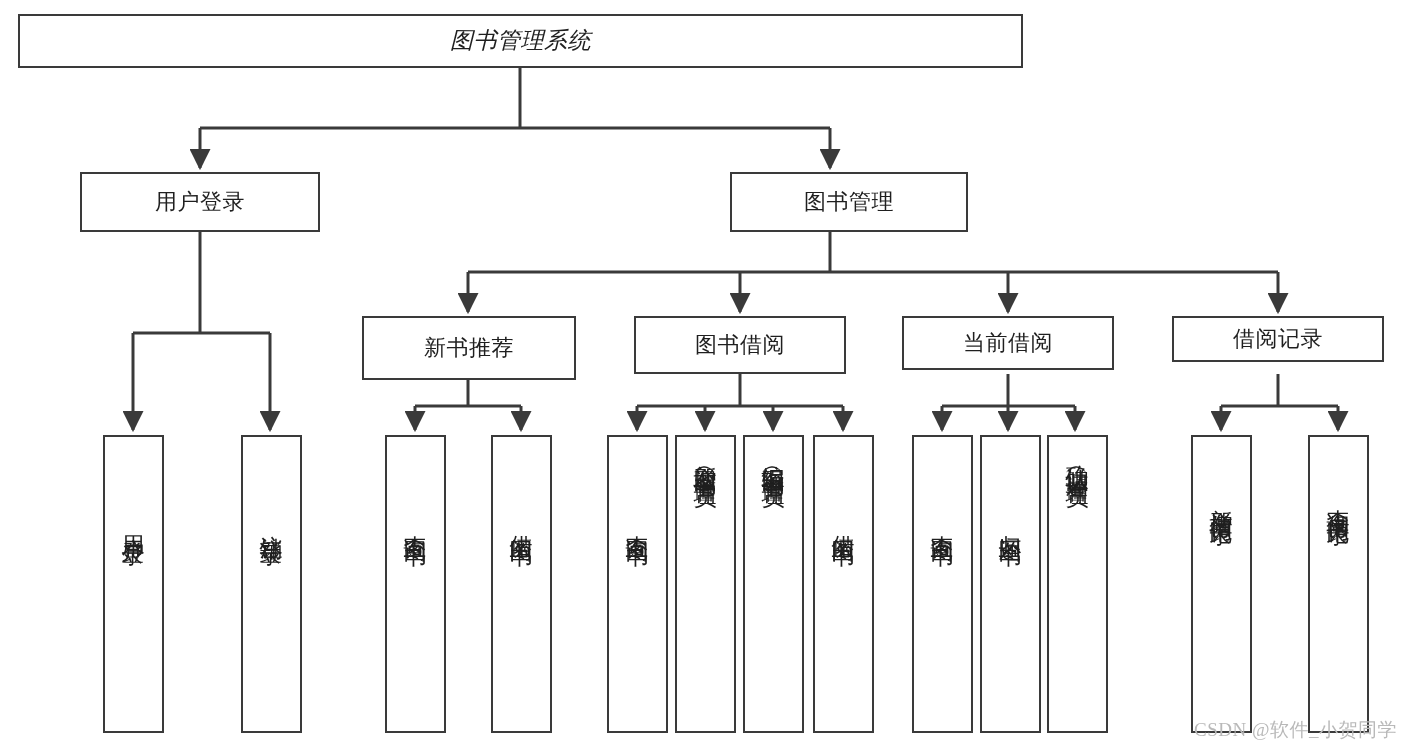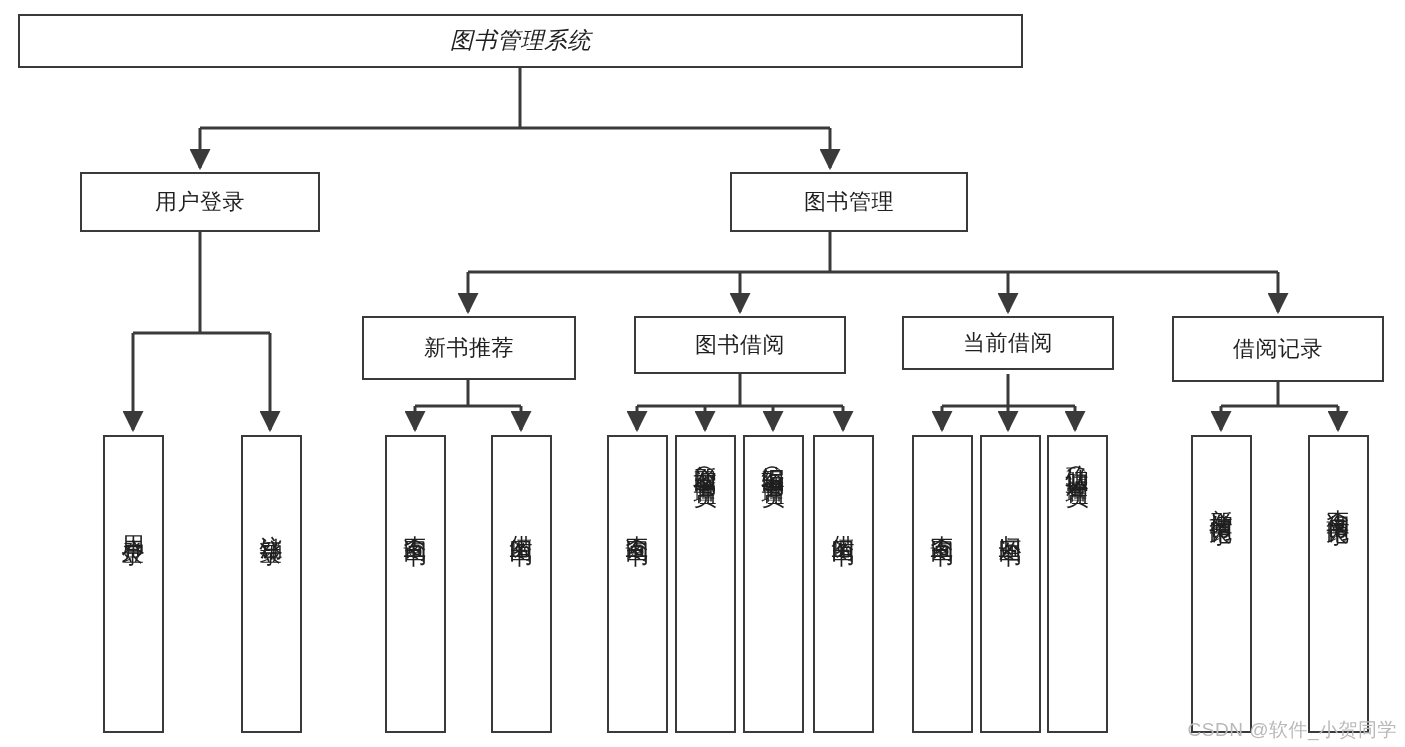--- a/index.html
+++ b/index.html
@@ -81,21 +81,21 @@
   
   #watermark {
     position: absolute;
     right: 8px;
     bottom: 4px;
     font-size: 19px;
     color: #b9b9b9;
     letter-spacing: 0.5px;
     z-index: 5;
     white-space: nowrap;
-    font-family: Liberation Sans, sans-serif;
+    font-family: Liberation Serif, serif;
   }
 </style>
 </head>
 <body>
 
 <div id="canvas">
 
   <svg id="edges" viewBox="0 0 1405 747" width="1405" height="747" aria-hidden="true">
     <defs>
       <marker id="arrow" viewBox="0 0 10 10" refX="9" refY="5" markerWidth="7" markerHeight="7" orient="auto-start-reverse">
@@ -168,21 +168,21 @@
   </div>
 
   <div class="node horiz" style="left:634px; top:316px; width:212px; height:58px;">
     <span class="label">图书借阅</span>
   </div>
 
   <div class="node horiz" style="left:902px; top:316px; width:212px; height:54px;">
     <span class="label">当前借阅</span>
   </div>
 
-  <div class="node horiz" style="left:1172px; top:316px; width:212px; height:66px;">
+  <div class="node horiz" style="left:1172px; top:316px; width:212px; height:46px;">
     <span class="label">借阅记录</span>
   </div>
 
   <div class="node vert mid" style="left:103px; top:435px; width:61px; height:298px;">
     <span class="label">用户登录</span>
   </div>
 
   <div class="node vert mid" style="left:241px; top:435px; width:61px; height:298px;">
     <span class="label">注销登录</span>
   </div>

